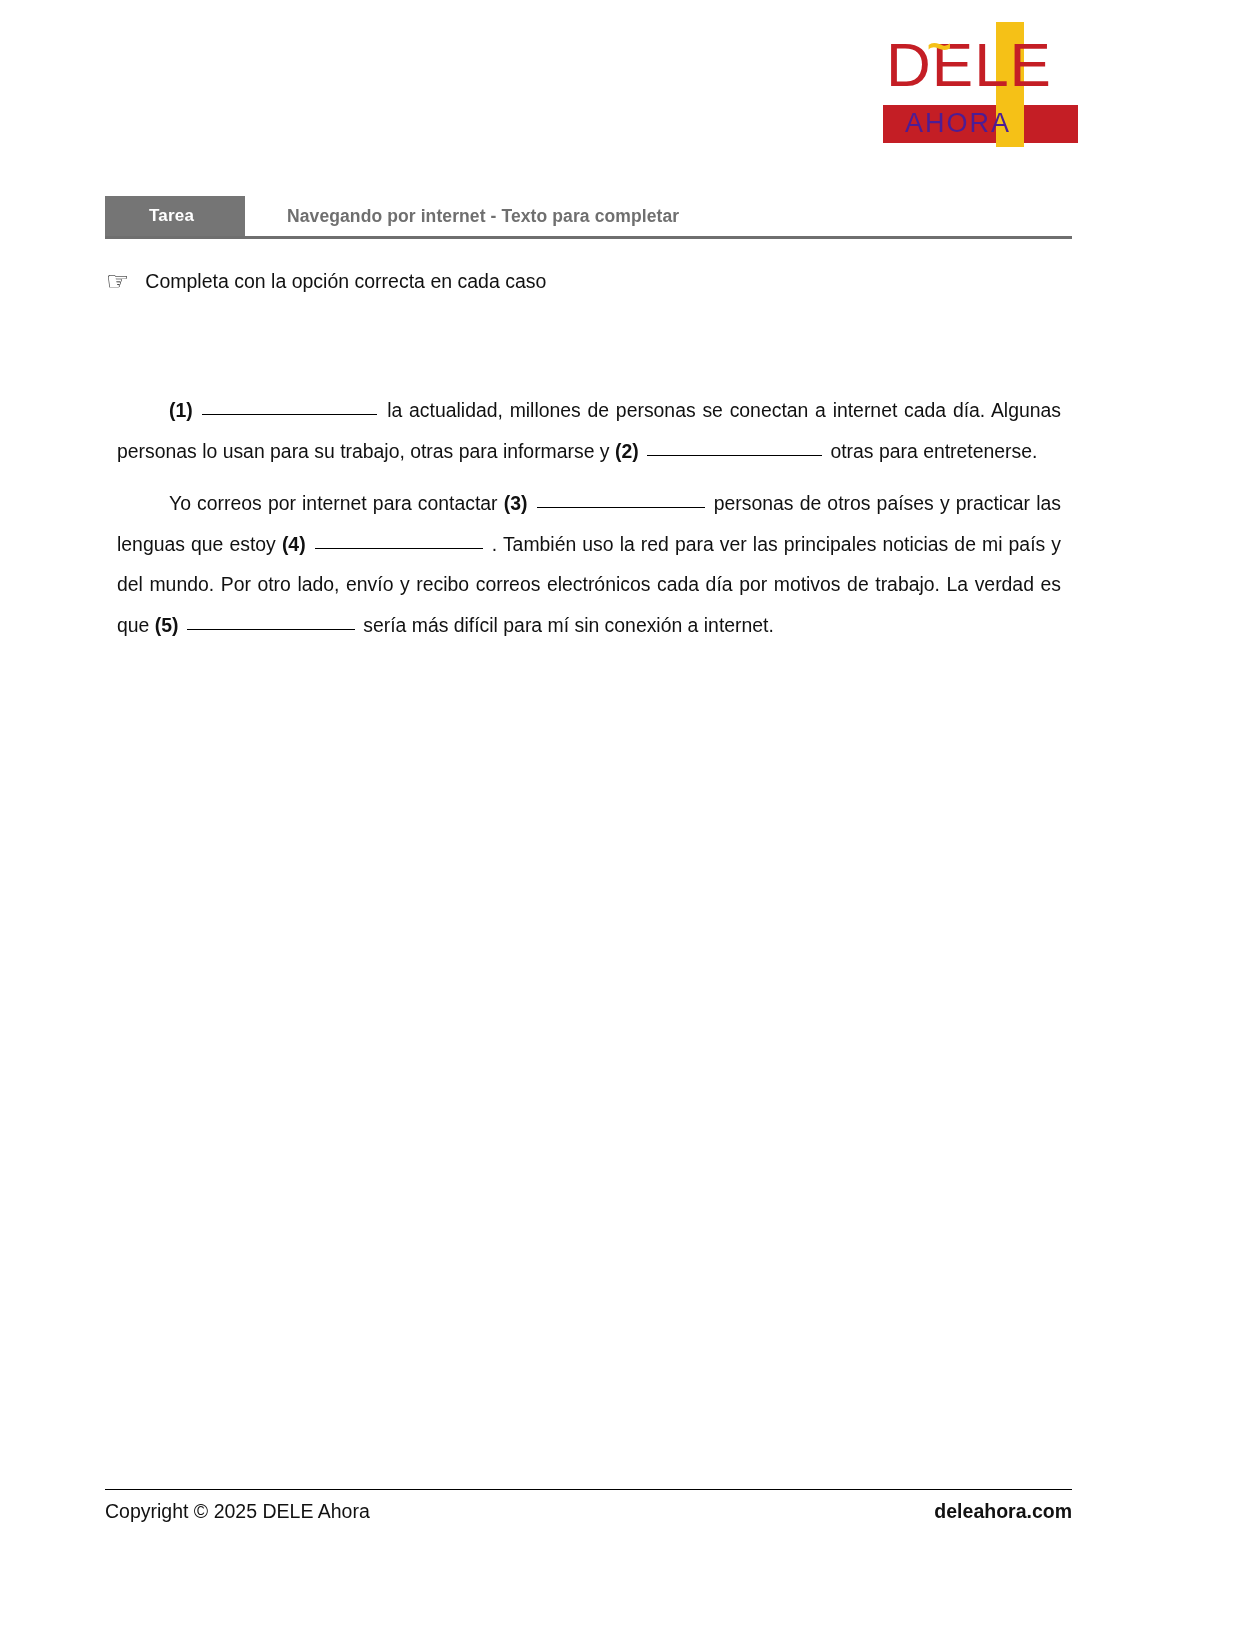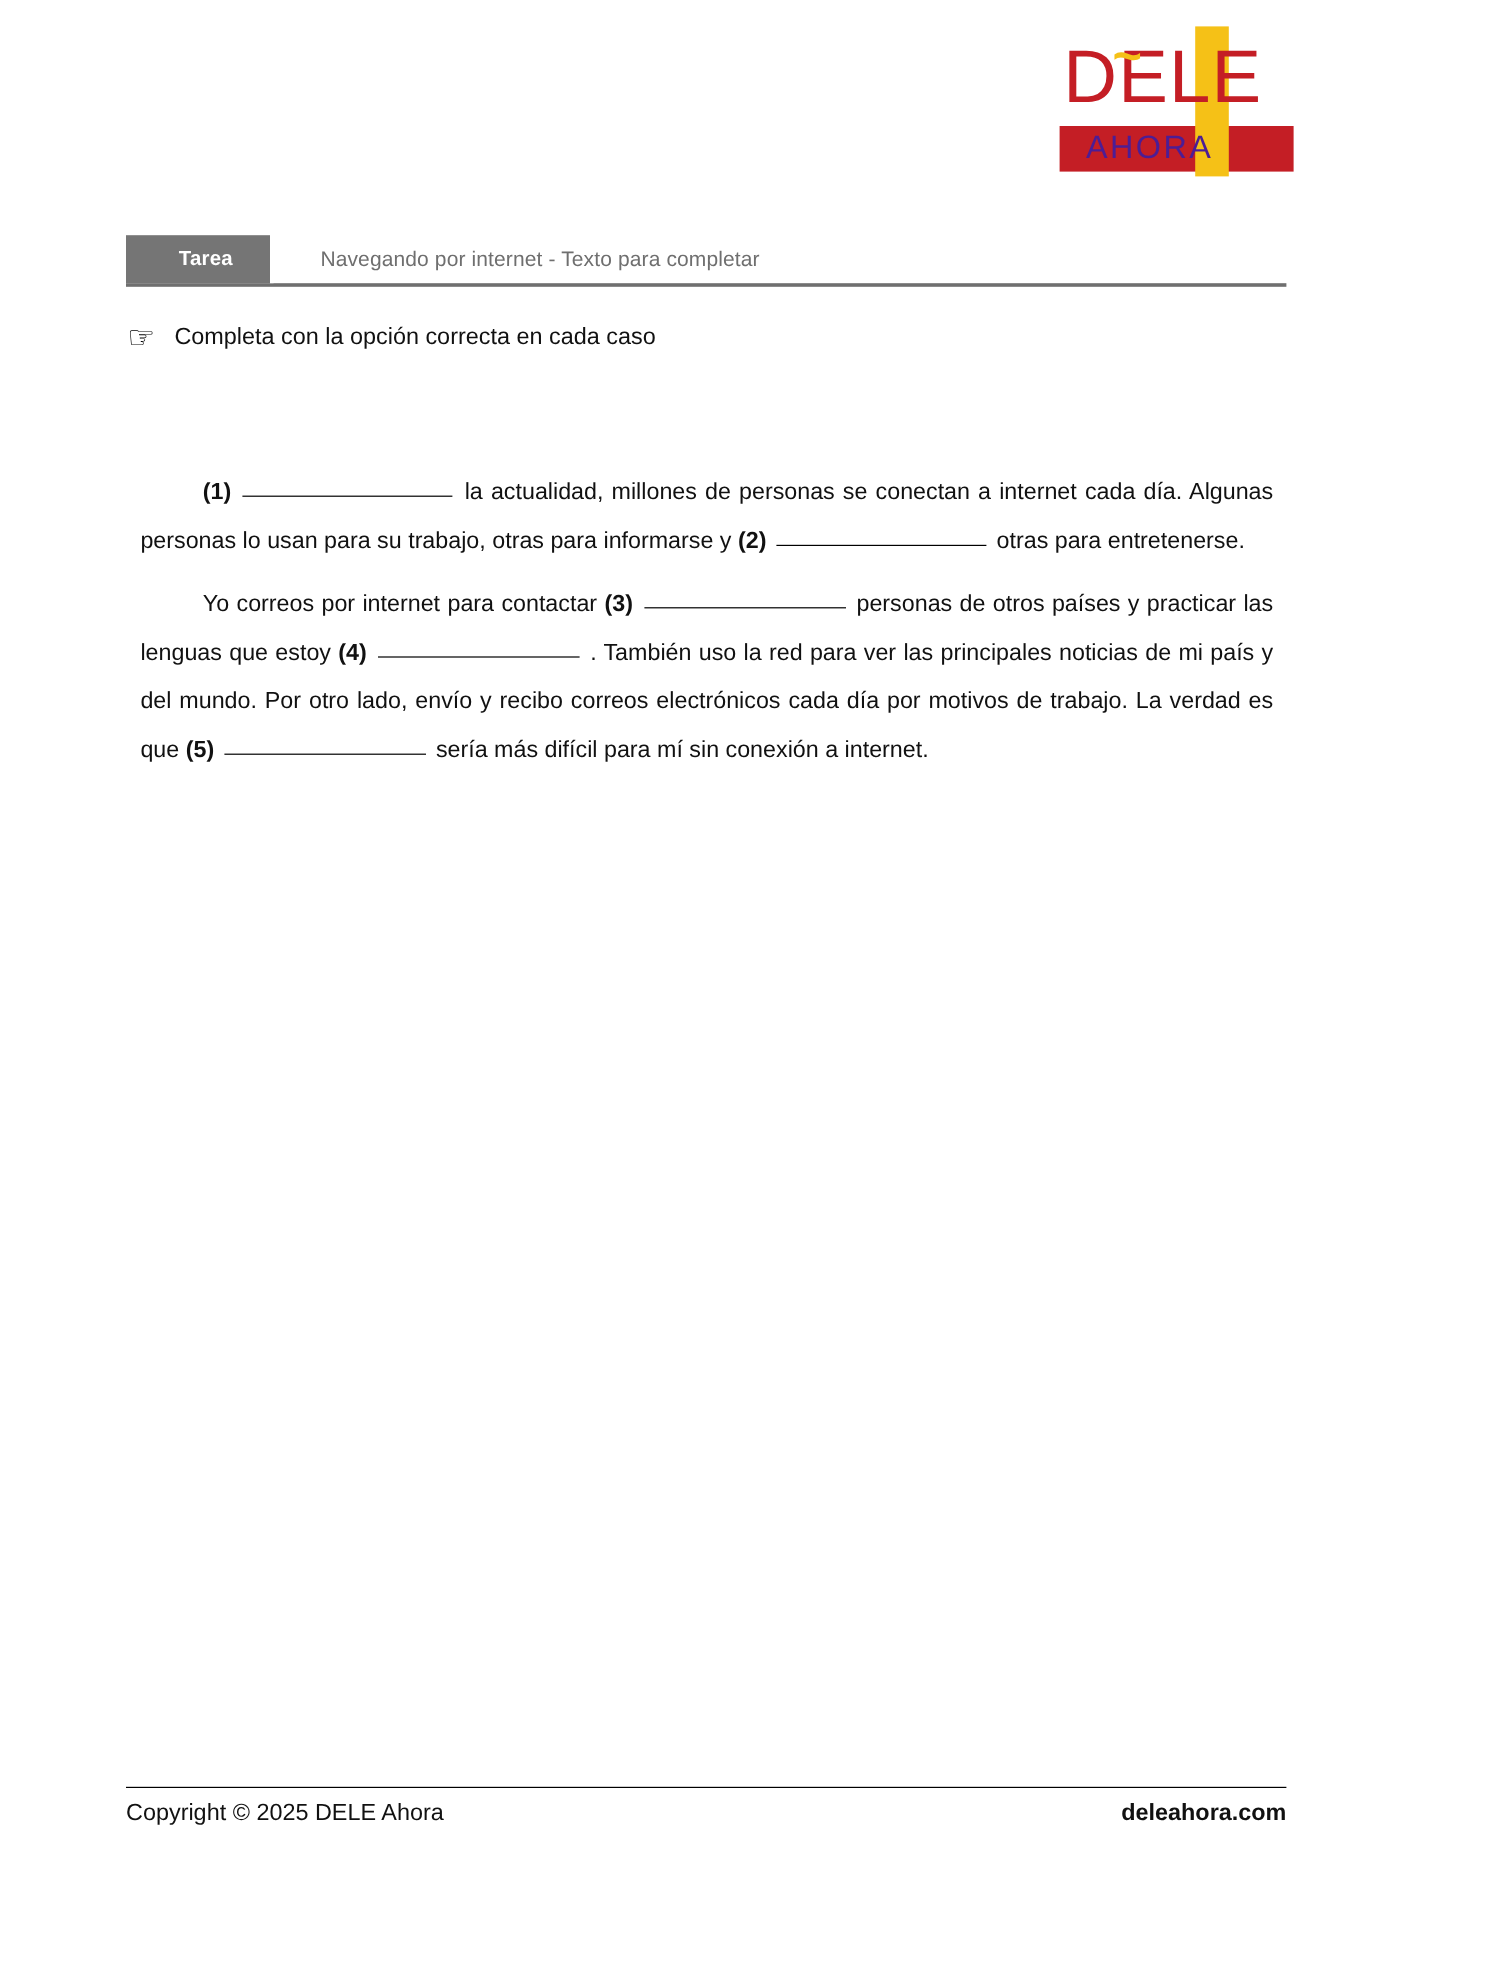--- a/index.html
+++ b/index.html
@@ -88,38 +88,38 @@
     position: absolute;
     left: 105px;
     top: 196px;
     width: 967px;
     height: 40px;
     display: flex;
     align-items: stretch;
     border-bottom: 3px solid #6f6f6f;
   }
   .task-badge {
-    width: 120px;
+    width: 140px;
     background: #757575;
     color: #ffffff;
     font-size: 17px;
     font-weight: bold;
     display: flex;
     align-items: center;
     padding-left: 44px;
     box-sizing: border-box;
     letter-spacing: 0.2px;
   }
   .task-title {
     flex: 1;
     display: flex;
     align-items: center;
     padding-left: 39px;
     font-size: 17.5px;
-    font-weight: normal;
+    font-weight: bold;
     color: #6f6f6f;
     box-sizing: border-box;
     border-left: 3px solid #ffffff;
     letter-spacing: 0.1px;
   }
 
   
   .instruction {
     position: absolute;
     left: 106px;

